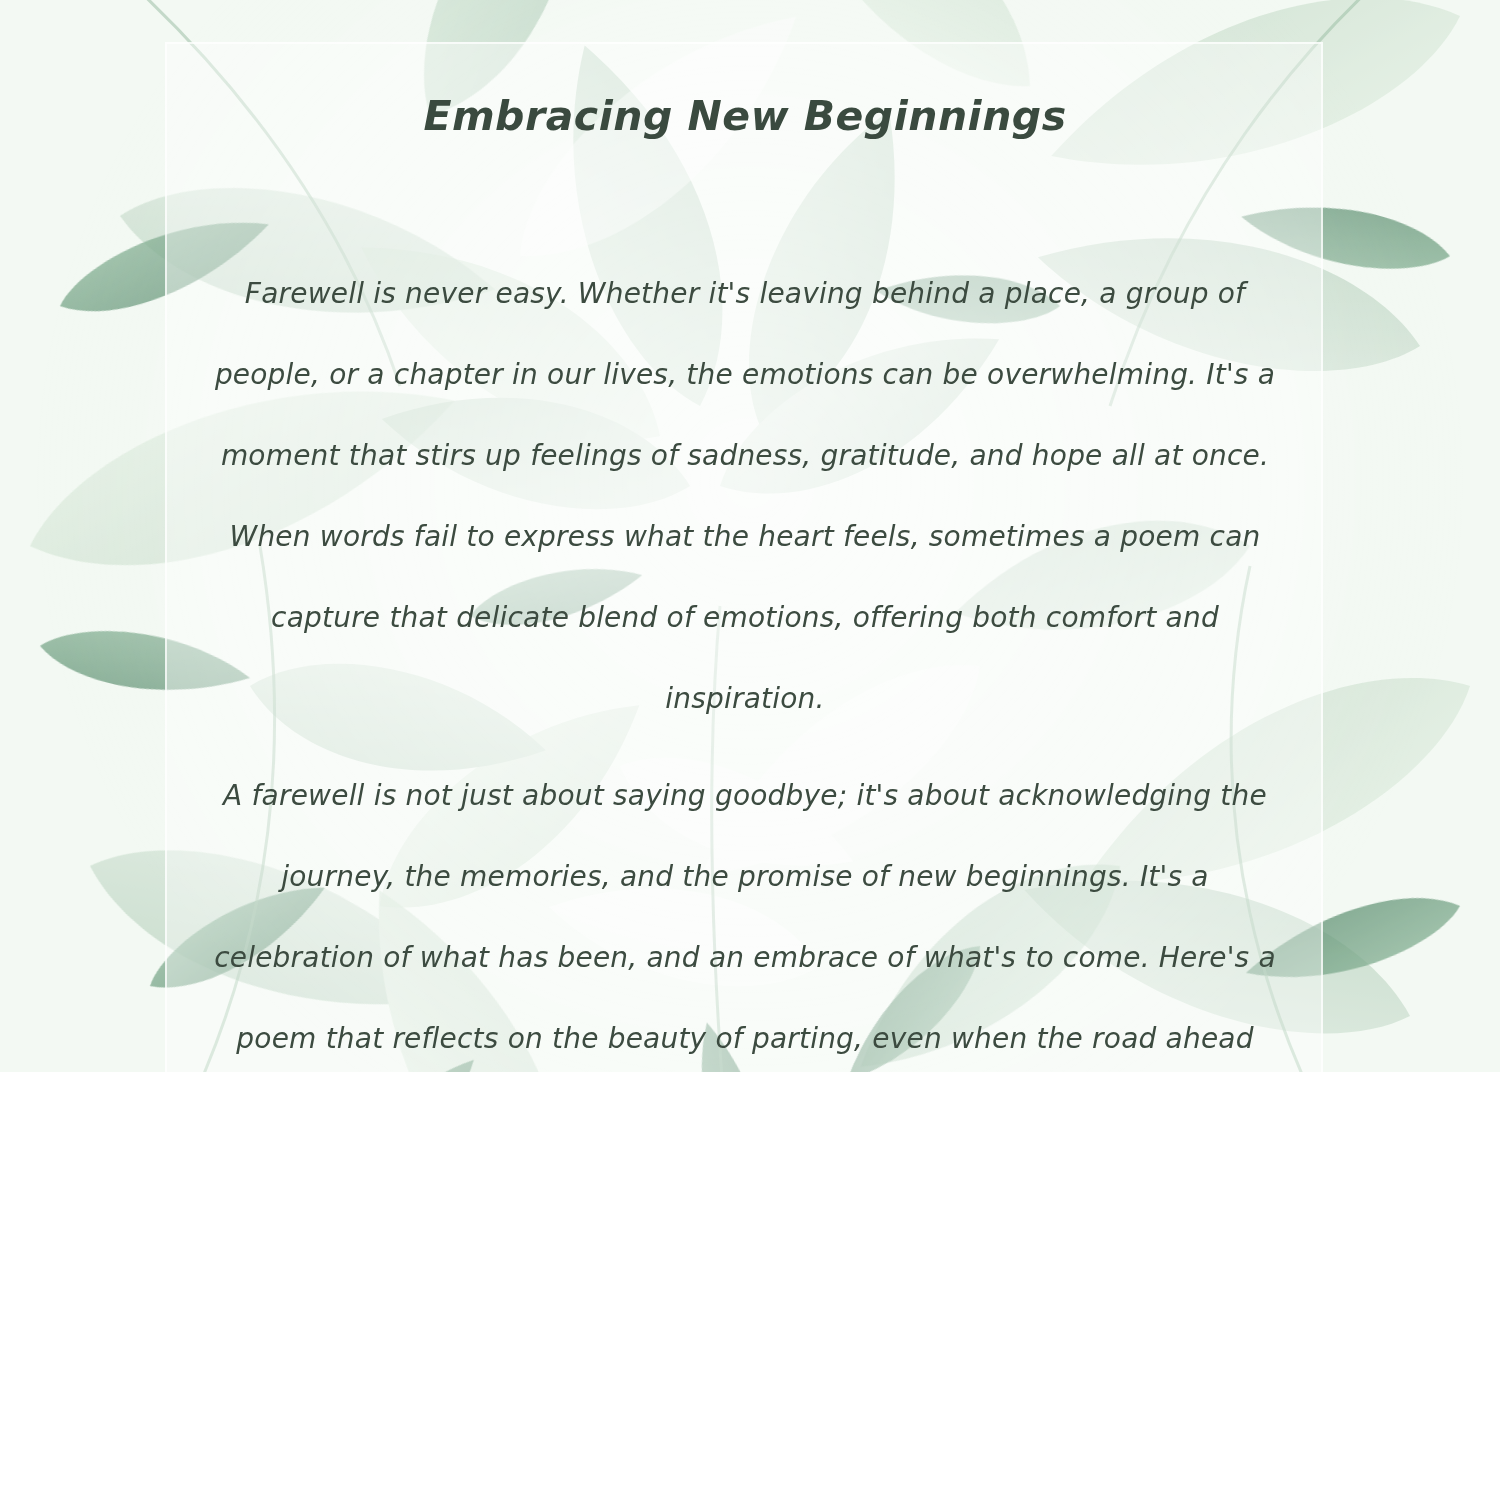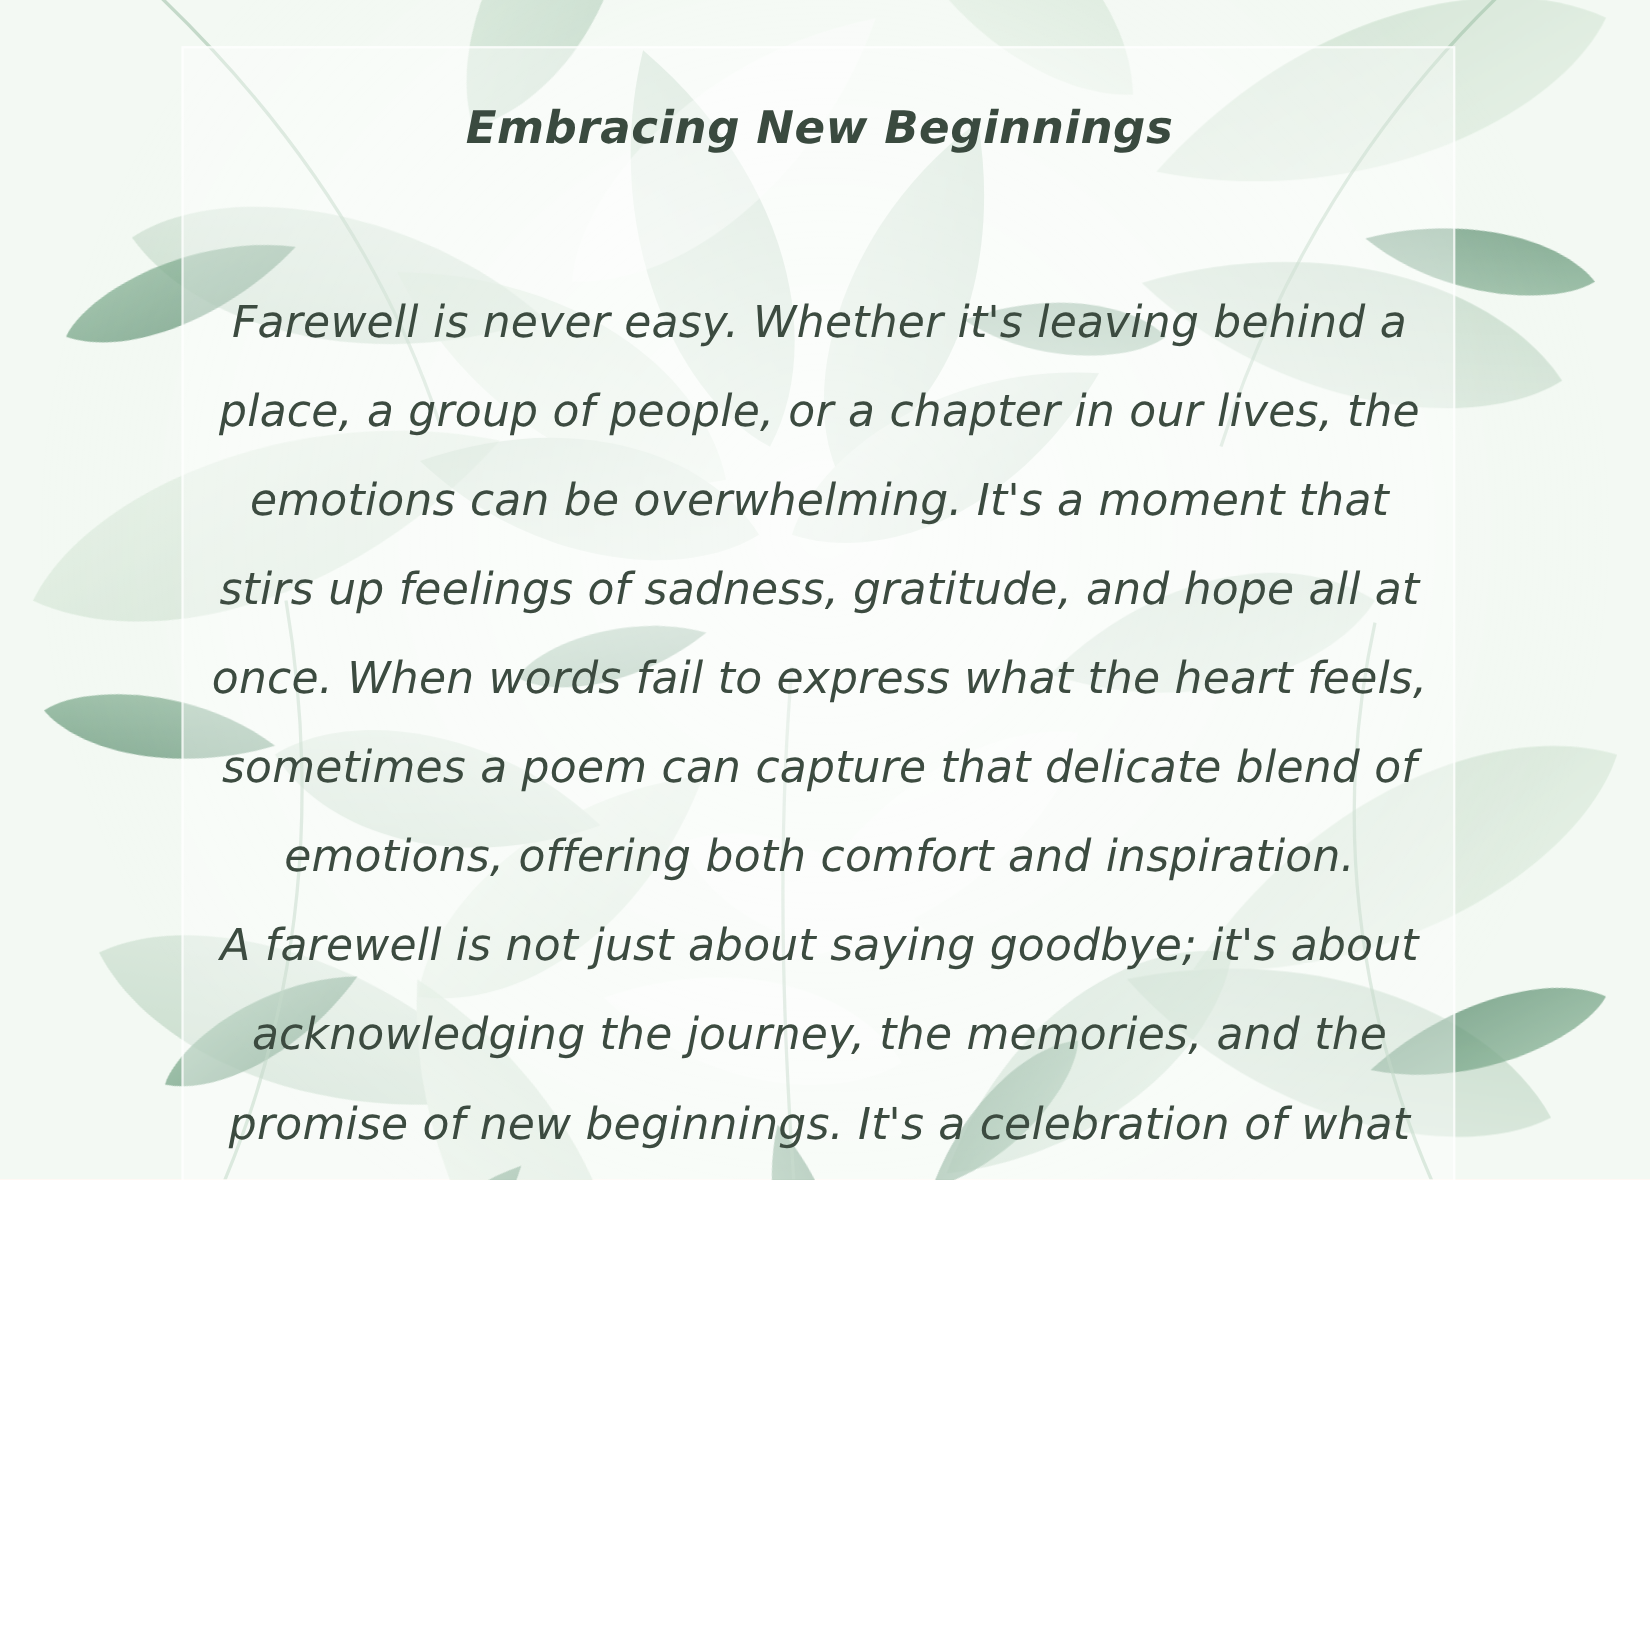--- a/index.html
+++ b/index.html
@@ -56,24 +56,24 @@
     font-style: italic;
     font-size: 41px;
     letter-spacing: 0.5px;
     color: #3a4a3f;
     margin: 22px 0 0 0;
     line-height: 1.2;
   }
   .para {
     font-family: "DejaVu Sans", sans-serif;
     font-style: italic;
-    font-size: 40px;
+    font-size: 28px;
     line-height: 81px;
     color: #3c4b40;
-    margin: 0;
+    margin: 16px;
     letter-spacing: 0.2px;
   }
   #para1 { margin-top: 112px; }
   #para2 { margin-top: 0px; }
 </style>
 </head>
 <body>
 
 <div id="card">
 

